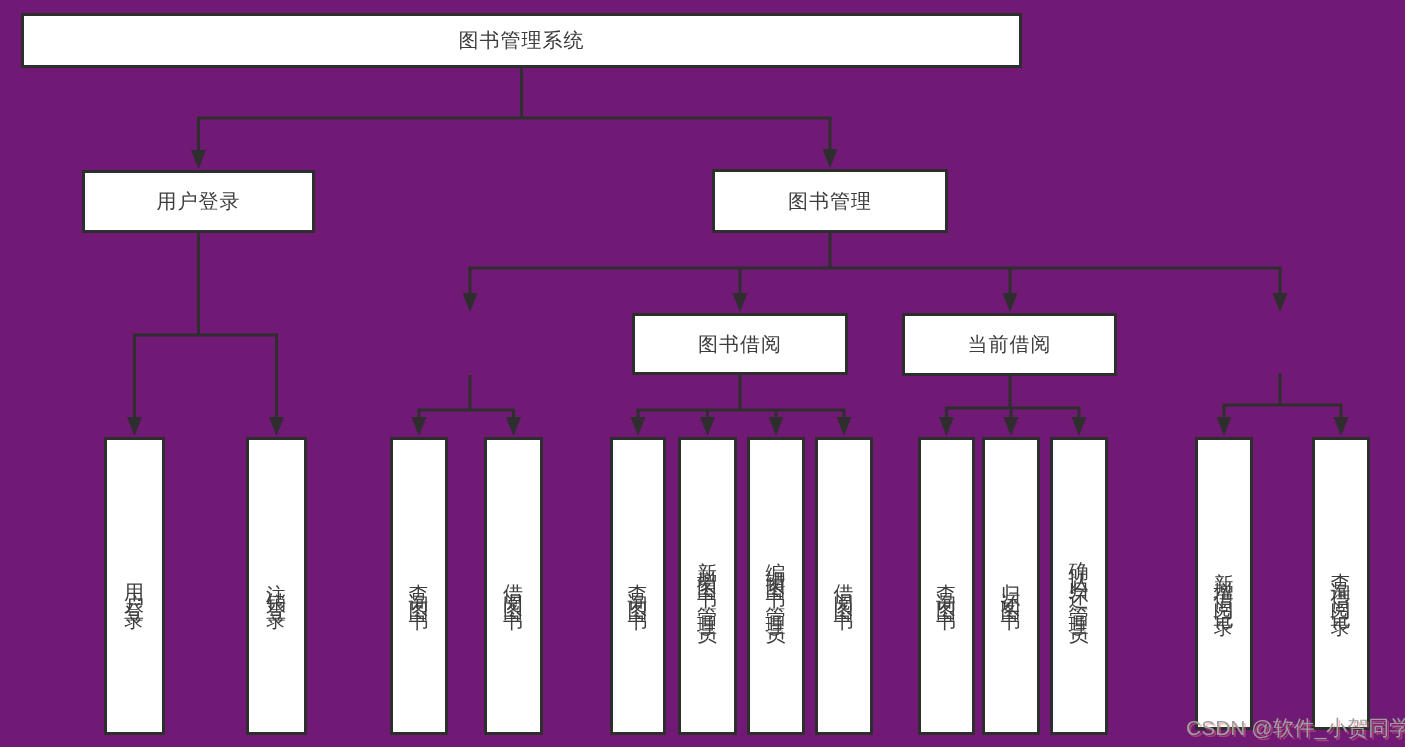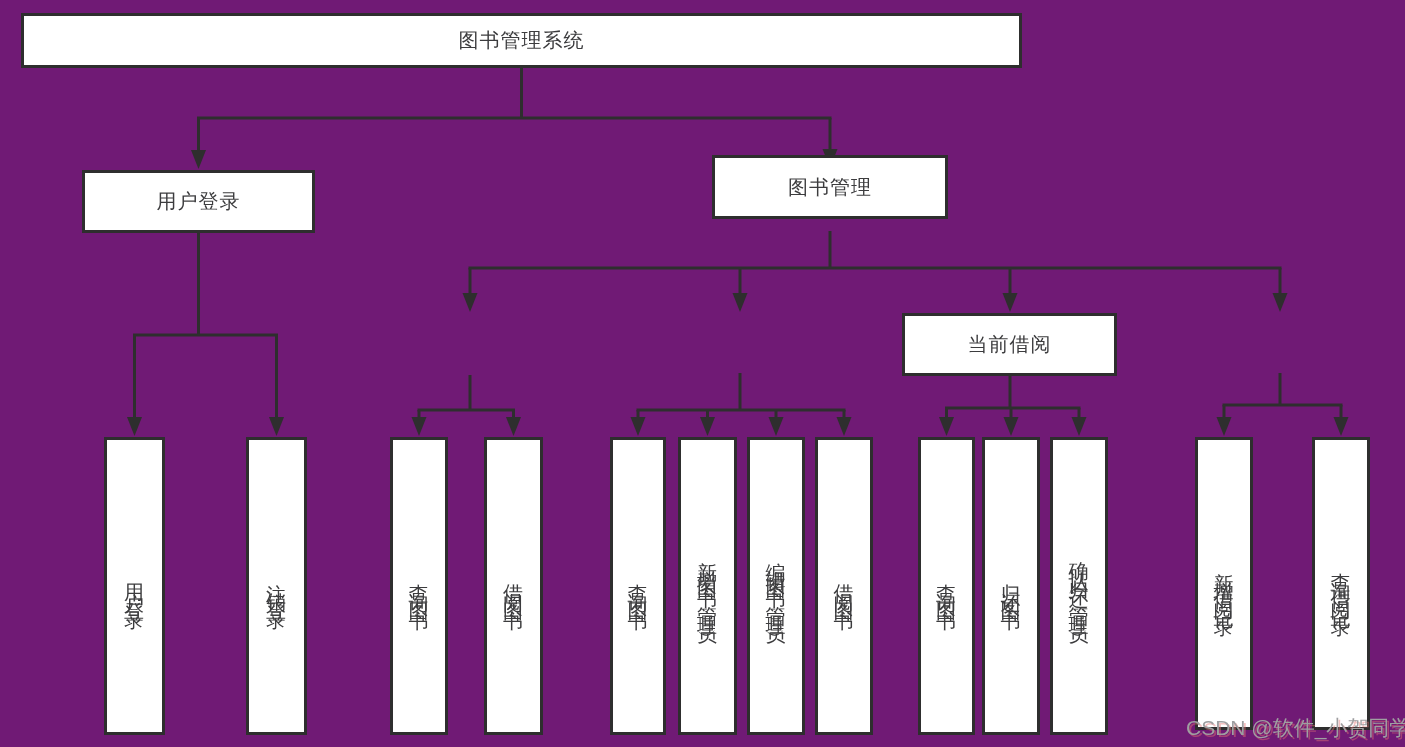--- a/index.html
+++ b/index.html
@@ -123,24 +123,27 @@
     </g>
   </svg>
 
   <div class="node h" style="left:21px;top:13px;width:1001px;height:55px;">
     <span class="label">图书管理系统</span>
   </div>
 
   <div class="node h" style="left:82px;top:170px;width:233px;height:63px;">
     <span class="label">用户登录</span>
   </div>
-  <div class="node h" style="left:712px;top:155px;width:236px;height:64px;">
+  <div class="node h" style="left:712px;top:169px;width:236px;height:64px;">
     <span class="label">图书管理</span>
   </div>
 
+  <div class="node h" style="left:632px;top:313px;width:216px;height:62px;">
+    <span class="label">图书借阅</span>
+  </div>
   <div class="node h" style="left:902px;top:313px;width:215px;height:63px;text-align:center;">
     <span class="label">当前借阅</span>
   </div>
 
   <div class="node v" style="left:104px;top:437px;width:61px;height:298px;">
     <span class="label">用户登录</span>
   </div>
   <div class="node v" style="left:246px;top:437px;width:61px;height:298px;">
     <span class="label">注销登录</span>
   </div>

